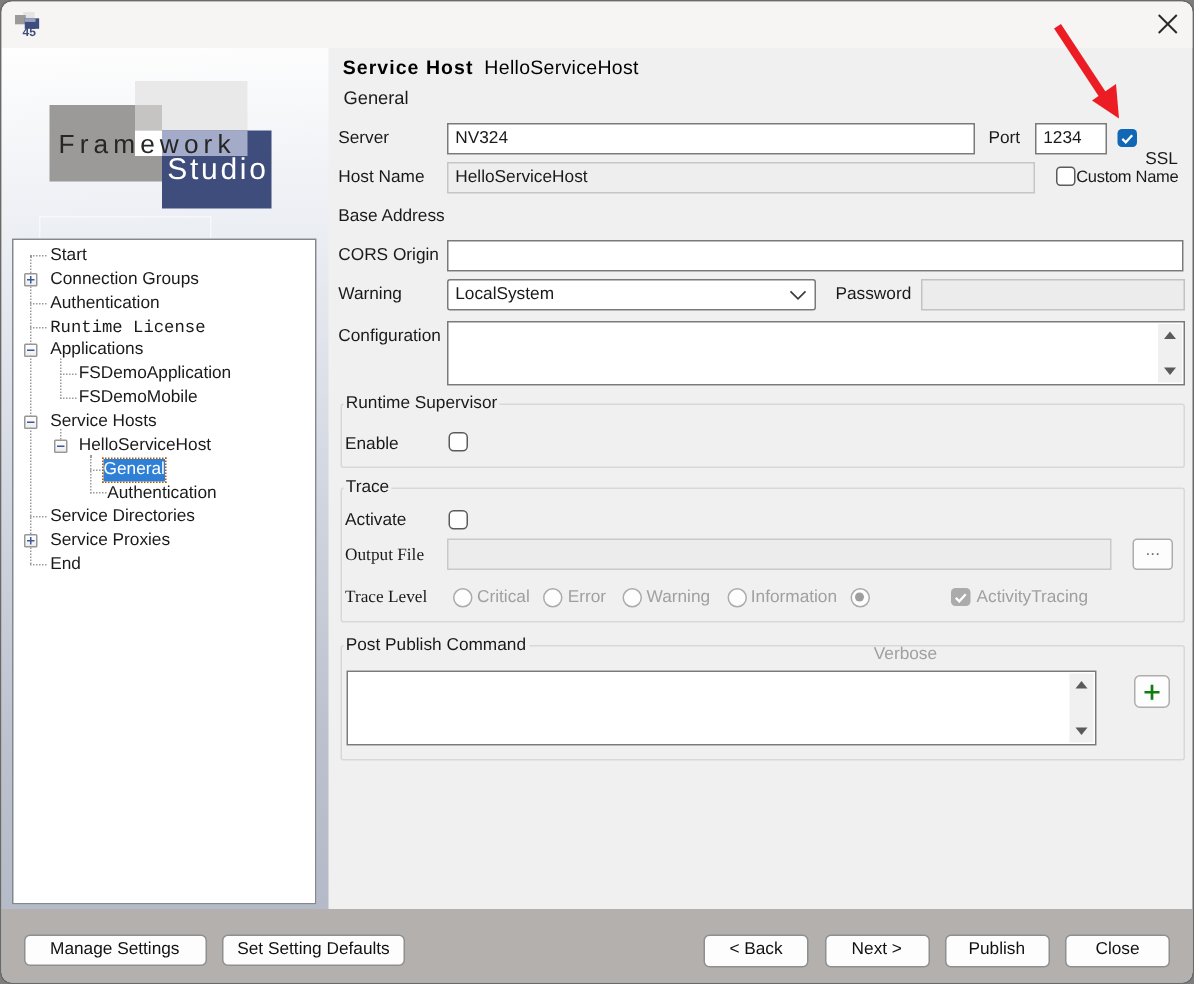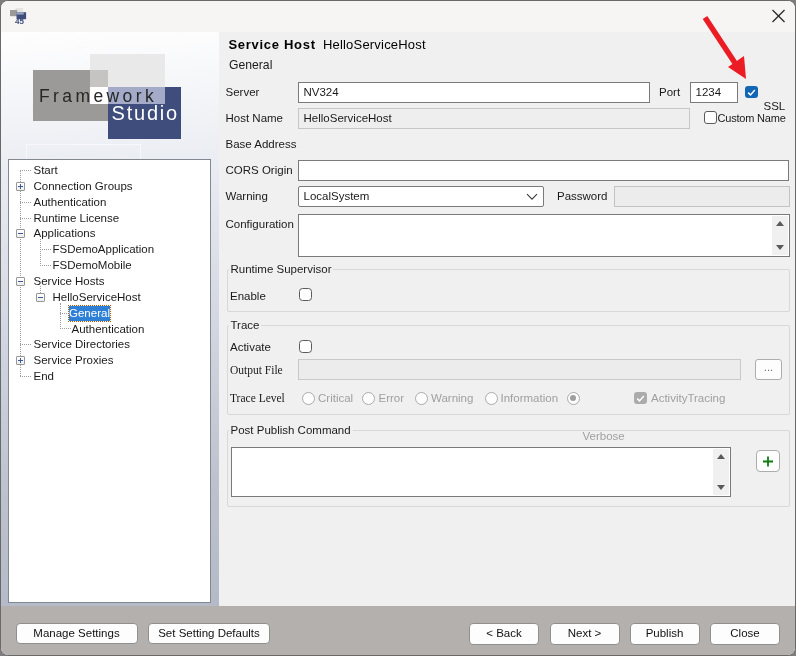--- a/index.html
+++ b/index.html
@@ -87,21 +87,21 @@
           <i></i>
         </div>
       <div class="pm plus" style="left:7px;top:195.5px;">
           <i></i>
           <b></b>
         </div>
 
       <div class="ti" style="left:24.5px;top:3px;">Start</div>
       <div class="ti" style="left:24.5px;top:19px;">Connection Groups</div>
       <div class="ti" style="left:24.5px;top:35px;">Authentication</div>
-      <div class="ti" style="left:24.5px;top:51px;">Runtime License</div>
+      <div class="ti" style="left:24.5px;top:51px;font-family:Liberation Mono, monospace;">Runtime License</div>
       <div class="ti" style="left:24.5px;top:66px;">Applications</div>
       <div class="ti" style="left:43.5px;top:82px;">FSDemoApplication</div>
       <div class="ti" style="left:43.5px;top:98px;">FSDemoMobile</div>
       <div class="ti" style="left:24.5px;top:114px;">Service Hosts</div>
       <div class="ti" style="left:43.5px;top:130px;">HelloServiceHost</div>
       <div class="ti" style="left:60px;top:145.5px;width:41px;height:15px;line-height:15px;text-align:center;background:#2e7fd6;color:#fff;outline:1px dotted #b35900;">General</div>
       <div class="ti" style="left:62.5px;top:162px;">Authentication</div>
       <div class="ti" style="left:24.5px;top:177px;">Service Directories</div>
       <div class="ti" style="left:24.5px;top:193px;">Service Proxies</div>
       <div class="ti" style="left:24.5px;top:209px;">End</div>

